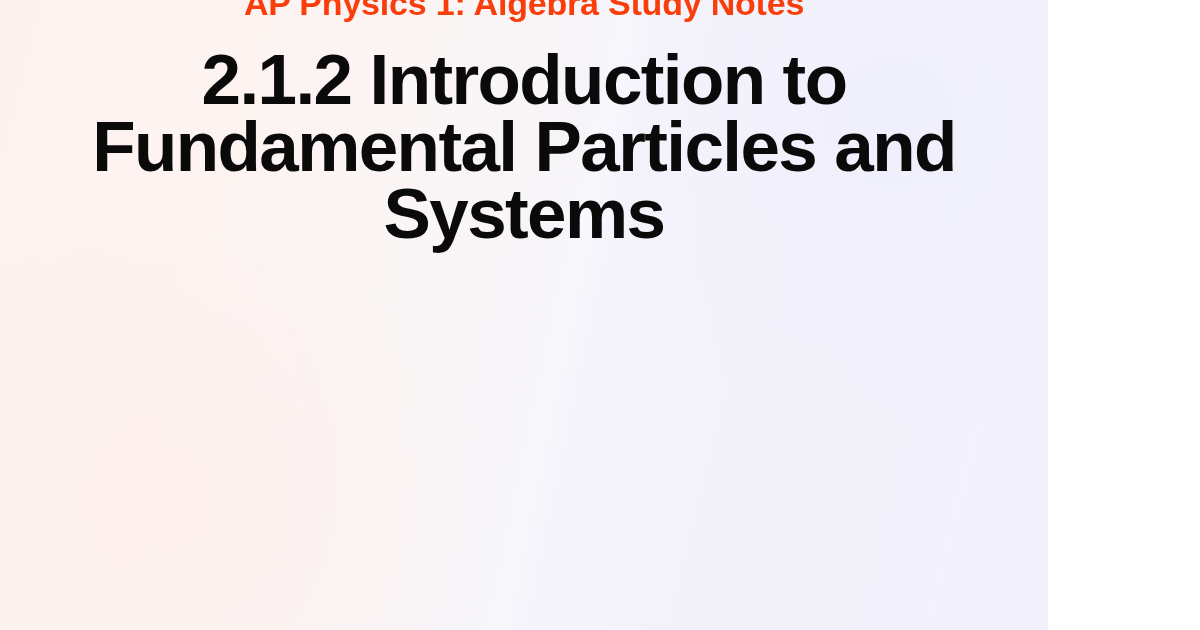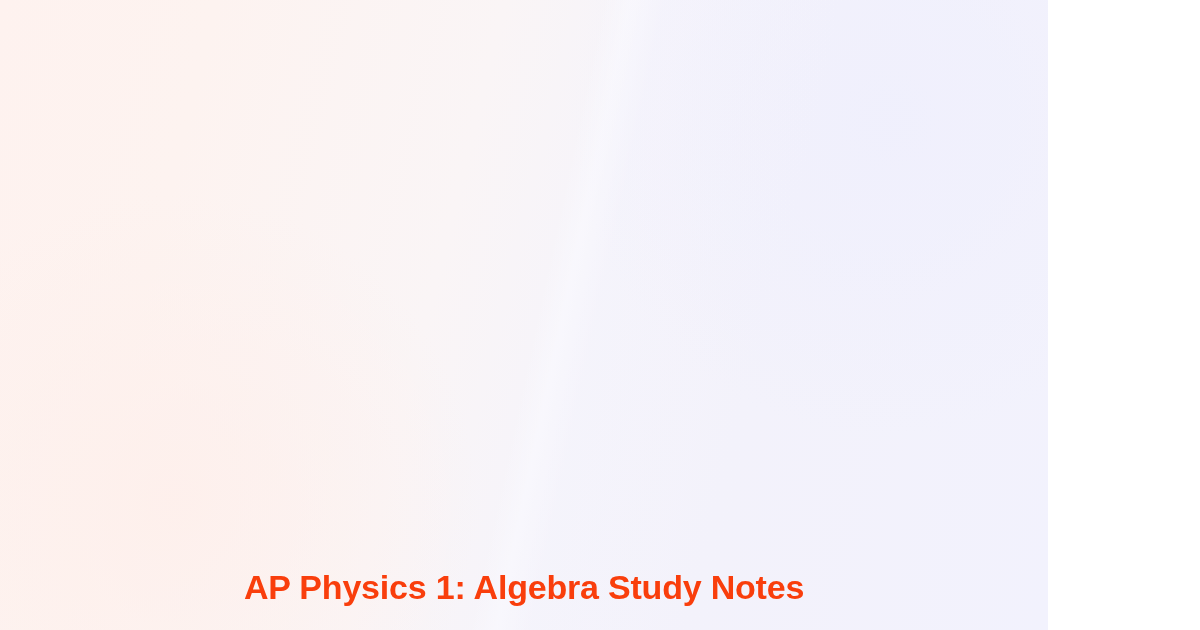--- a/index.html
+++ b/index.html
@@ -25,21 +25,21 @@
       linear-gradient(
         104deg,
         #fef2ef 0%,
         #fdf3f0 18%,
         #faf5f6 42%,
         #f6f4fa 54%,
         #f3f2fb 70%,
         #f2f2fd 100%
       );
     display: flex;
-    align-items: flex-end;
+    align-items: flex-start;
     justify-content: center;
     overflow: hidden;
   }
 
   
   .seam {
     position: absolute;
     top: -15%;
     left: 0;
     width: 100%;
@@ -115,15 +115,16 @@
 <body>
 
 <div class="card">
 
   <div class="glow-warm"></div>
   <div class="glow-cool"></div>
   <div class="seam"></div>
 
   <div class="content">
     <div class="eyebrow">AP Physics 1: Algebra Study Notes</div>
+    <h1 class="headline">2.1.2 Introduction to Fundamental Particles and Systems</h1>
   </div>
 
 </div>
 
 </body></html>

